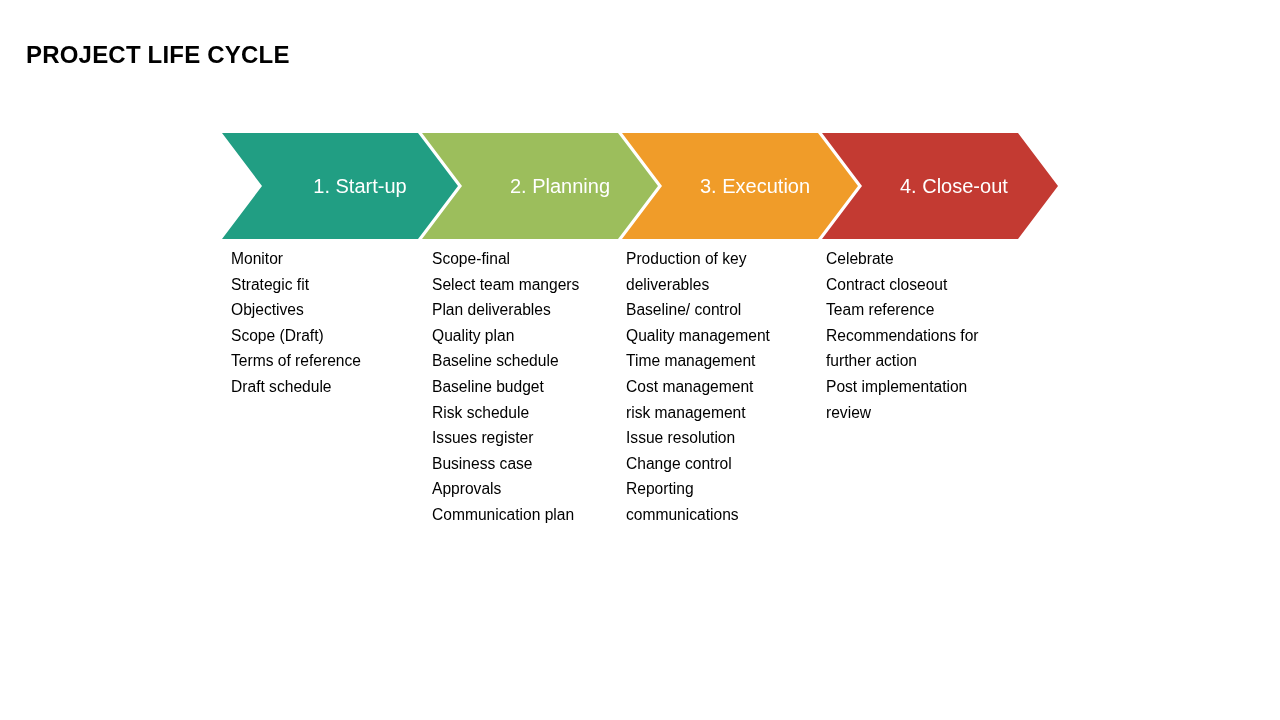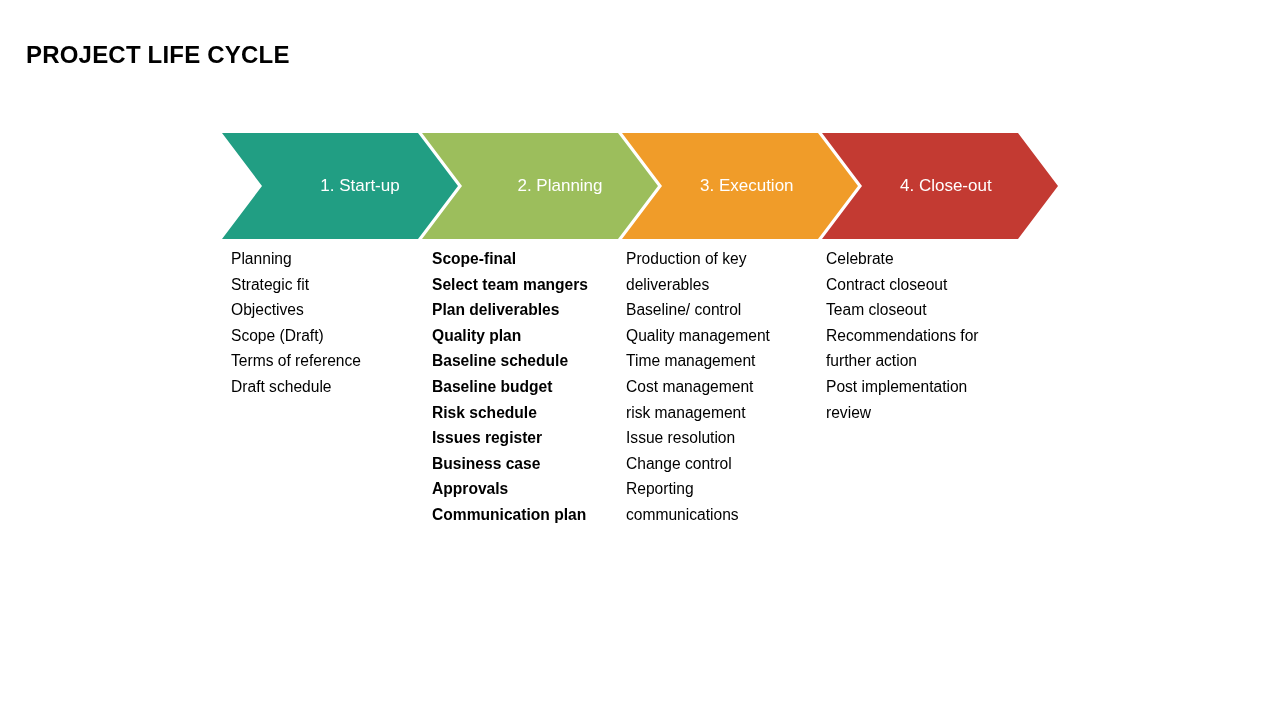--- a/index.html
+++ b/index.html
@@ -50,21 +50,21 @@
     left: 0; top: 0;
     width: 100%;
     height: 100%;
   }
   .chevron .chev-label {
     position: absolute;
     top: 0;
     height: 106px;
     line-height: 106px;
     color: #ffffff;
-    font-size: 17px;
+    font-size: 20px;
     white-space: nowrap;
   }
   #chevron-1 { left: 222px; width: 236px; }
   #chevron-2 { left: 422px; width: 236px; }
   #chevron-3 { left: 622px; width: 236px; }
   #chevron-4 { left: 822px; width: 236px; }
 
   #chevron-1 .chev-label { left: 78px; width: 120px; text-align: center; }
   #chevron-2 .chev-label { left: 78px; width: 120px; text-align: center; }
   #chevron-3 .chev-label { left: 78px; width: 120px; text-align: left; }
@@ -72,21 +72,21 @@
 
   
   .detail-column {
     position: absolute;
     top: 230px;
     font-size: 15.6px;
     color: #000000;
     line-height: 25.6px;
   }
   #detail-column-1 { left: 231px; width: 196px; }
-  #detail-column-2 { left: 432px; width: 192px; font-weight: bold; }
+  #detail-column-2 { left: 432px; width: 192px; }
   #detail-column-3 { left: 626px; width: 192px; }
   #detail-column-4 { left: 826px; width: 190px; }
   .detail-item {
     display: block;
     white-space: normal;
   }
   
   #bottom-bar {
     position: absolute;
     left: 0;
@@ -128,21 +128,21 @@
     <div class="chevron" id="chevron-4">
       <svg class="chev-shape" viewBox="0 0 236 106" preserveAspectRatio="none">
         <polygon id="chev-poly-3" points="0,0 196,0 236,53 196,106 0,106 40,53" fill="#C33A32"></polygon>
       </svg>
       <span class="chev-label">4. Close-out</span>
     </div>
 
   </div>
 
   <div class="detail-column" id="detail-column-1">
-      <span class="detail-item">Planning</span>
+      <span class="detail-item">Monitor</span>
       <span class="detail-item">Strategic fit</span>
       <span class="detail-item">Objectives</span>
       <span class="detail-item">Scope (Draft)</span>
       <span class="detail-item">Terms of reference</span>
       <span class="detail-item">Draft schedule</span>
     </div>
   <div class="detail-column" id="detail-column-2">
       <span class="detail-item">Scope-final</span>
       <span class="detail-item">Select team mangers</span>
       <span class="detail-item">Plan deliverables</span>
@@ -163,20 +163,20 @@
       <span class="detail-item">Cost management</span>
       <span class="detail-item">risk management</span>
       <span class="detail-item">Issue resolution</span>
       <span class="detail-item">Change control</span>
       <span class="detail-item">Reporting</span>
       <span class="detail-item">communications</span>
     </div>
   <div class="detail-column" id="detail-column-4">
       <span class="detail-item">Celebrate</span>
       <span class="detail-item">Contract closeout</span>
-      <span class="detail-item">Team closeout</span>
+      <span class="detail-item">Team reference</span>
       <span class="detail-item">Recommendations for further action</span>
       <span class="detail-item">Post implementation review</span>
     </div>
 
   <div id="bottom-bar" style="background: rgb(33, 158, 131);"></div>
 
 </div>
 
 </body></html>

